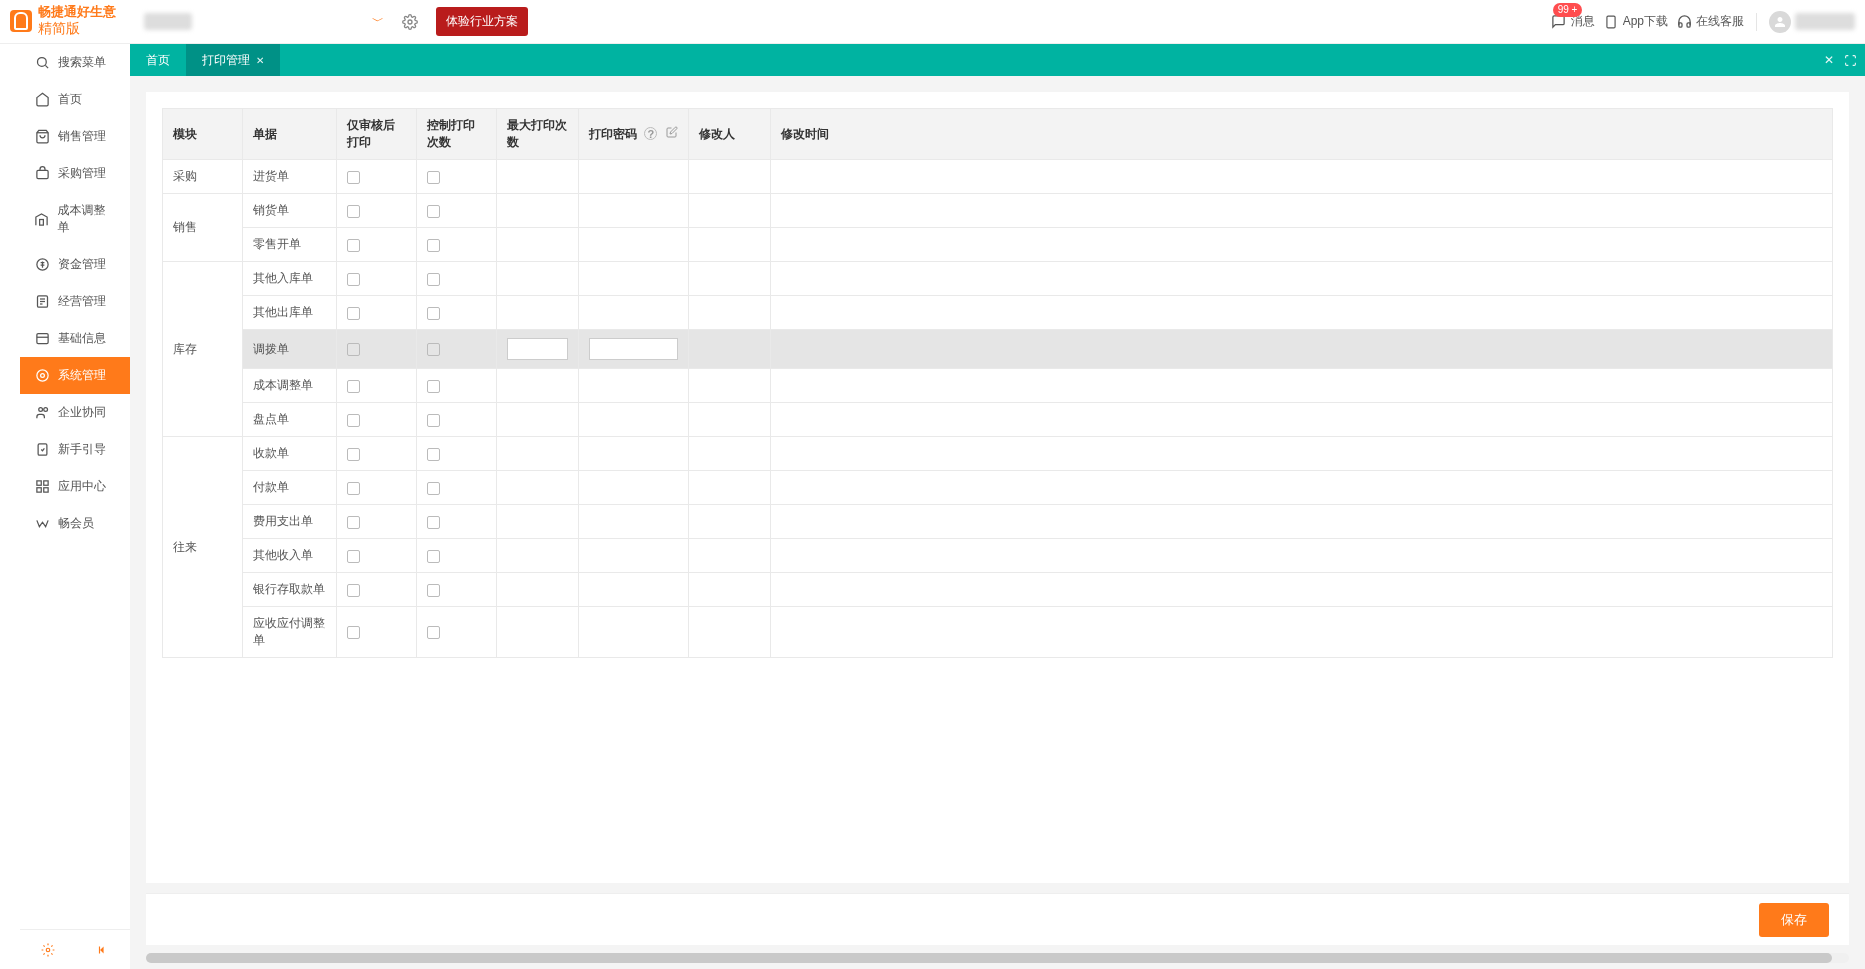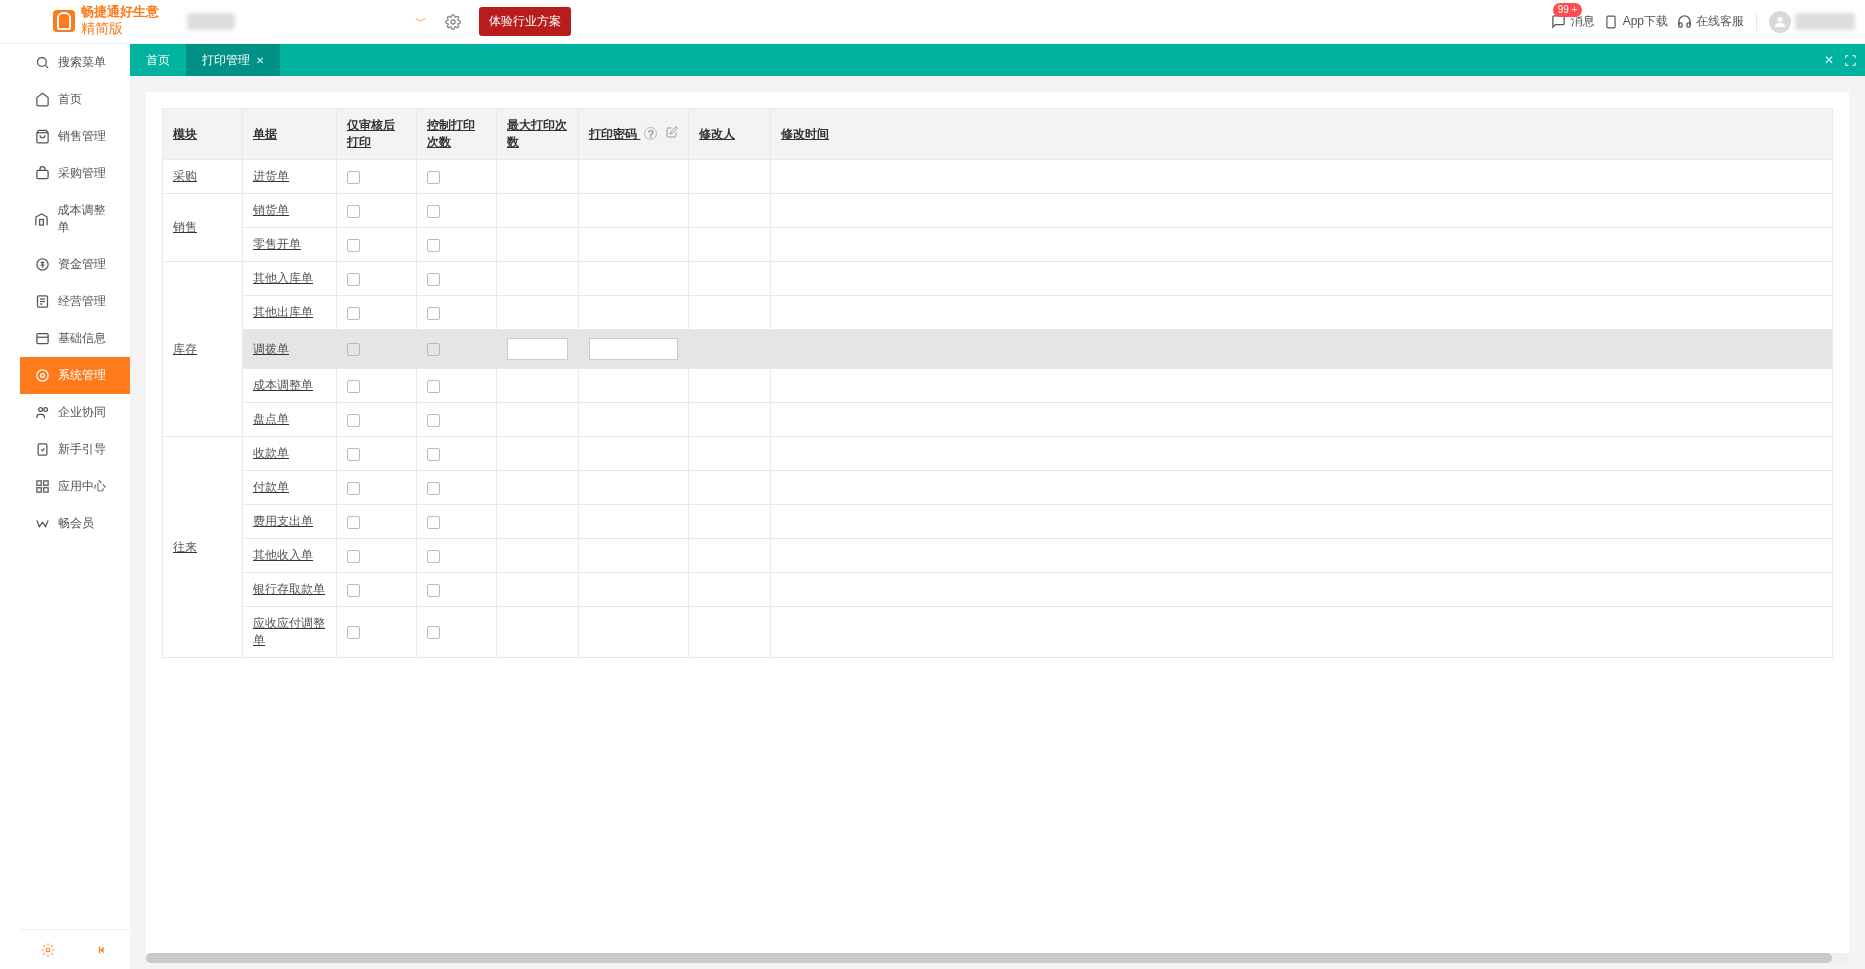--- a/index.html
+++ b/index.html
@@ -1,20 +1,20 @@
 <!DOCTYPE html>
 <html><head>
 <meta charset="utf-8">
 <style>
 * { margin: 0; padding: 0; box-sizing: border-box; }
 body { font-family: "Microsoft YaHei", Arial, sans-serif; font-size: 12px; color: #333; background: #fff; overflow: hidden; }
 
 
 .top-header { height: 44px; display: flex; align-items: center; padding: 0 10px; border-bottom: 1px solid #eee; }
-.logo-block { display: flex; align-items: center; width: 120px; margin-left: 43px; }
+.logo-block { display: flex; align-items: center; width: 120px; }
 .logo-icon { width: 22px; height: 22px; background: #ff7a1a; border-radius: 4px; position: relative; margin-right: 6px; }
 .logo-icon::before { content: ""; position: absolute; width: 10px; height: 14px; border: 2px solid #fff; border-radius: 6px 6px 2px 2px; left: 4px; top: 2px; }
 .logo-text { color: #ff7a1a; font-size: 13px; font-weight: 600; line-height: 1.1; }
 .logo-sub { color: #ff7a1a; font-size: 14px; }
 .org-select { display: flex; align-items: center; color: #bbb; margin-left: 14px; }
 .org-caret { color: #ff7a1a; margin-left: 180px; font-size: 12px; }
 .gear { margin-left: 18px; color: #888; font-size: 14px; }
 .exp-btn { margin-left: 18px; background: #b91c1c; color: #fff; border: none; border-radius: 3px; padding: 6px 10px; font-size: 12px; cursor: pointer; }
 .top-spacer { flex: 1; }
 .top-right { display: flex; align-items: center; gap: 8px; color: #555; }
@@ -41,21 +41,21 @@
 .tab { display: flex; align-items: center; padding: 0 16px; cursor: pointer; font-size: 12px; }
 .tab.home { background: #00b3a1; }
 .tab.active { background: #009186; }
 .tab-close { margin-left: 6px; font-size: 10px; opacity: .9; }
 .tabs-spacer { flex: 1; }
 .tabs-ctl { display: flex; align-items: center; padding: 0 8px; gap: 10px; }
 .tabs-ctl-ic { cursor: pointer; opacity: .9; }
 
 
 .content-wrap { flex: 1; padding: 16px 16px 0 16px; overflow: hidden; display: flex; flex-direction: column; }
-.panel { background: #fff; flex: 1; padding: 16px 16px 0 16px; overflow: auto; text-decoration: underline; }
+.panel { background: #fff; flex: 1; padding: 16px 16px 0 16px; overflow: auto; }
 
 
 table.data { width: 100%; border-collapse: collapse; }
 table.data th, table.data td { border: 1px solid #e9e9e9; padding: 8px 10px; text-align: left; font-size: 12px; color: #555; }
 table.data th { background: #f3f3f3; font-weight: 600; color: #333; }
 table.data th.col-module { width: 80px; }
 table.data th.col-doc { width: 94px; }
 table.data th.col-audit { width: 80px; }
 table.data th.col-ctrl { width: 80px; }
 table.data th.col-max { width: 82px; }
@@ -457,17 +457,20 @@
                 <td></td>
                 <td></td>
                 <td></td>
                 <td></td>
               </tr>
             </tbody>
         </table>
       </div>
     </div>
 
+    <div class="foot-bar">
+      <button class="save-btn">保存</button>
+    </div>
     <div class="hscroll">
       <div class="hscroll-thumb"></div>
     </div>
   </div>
 </div>
 
 </body></html>

